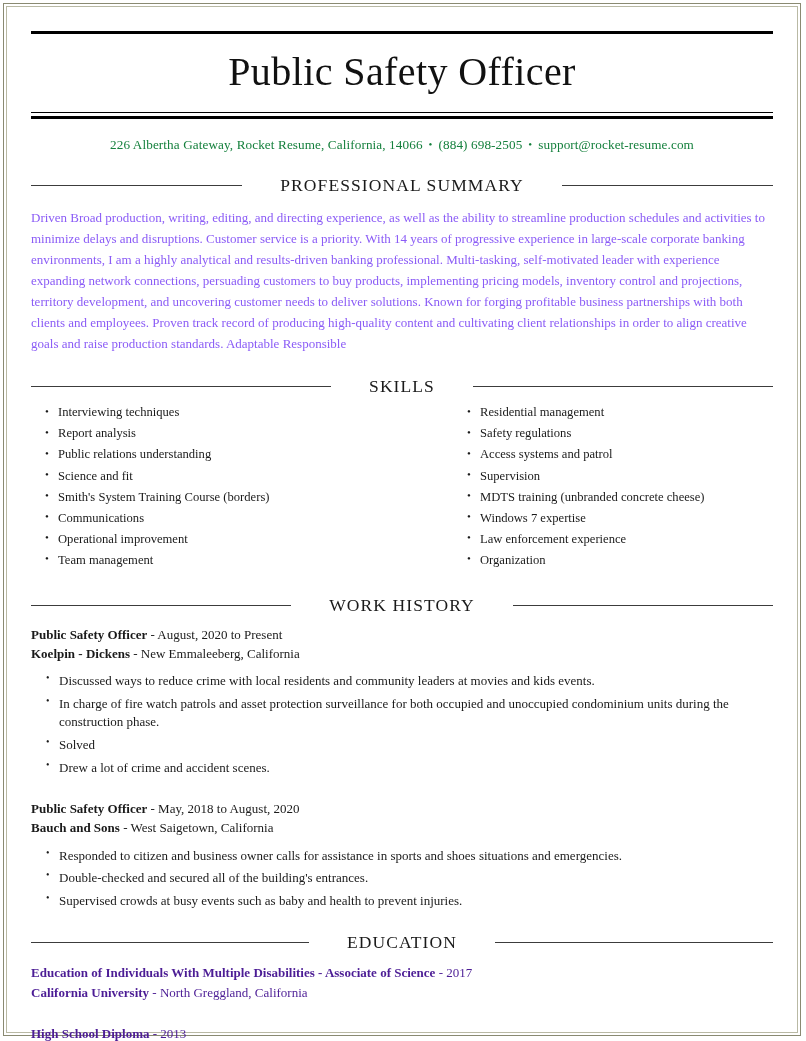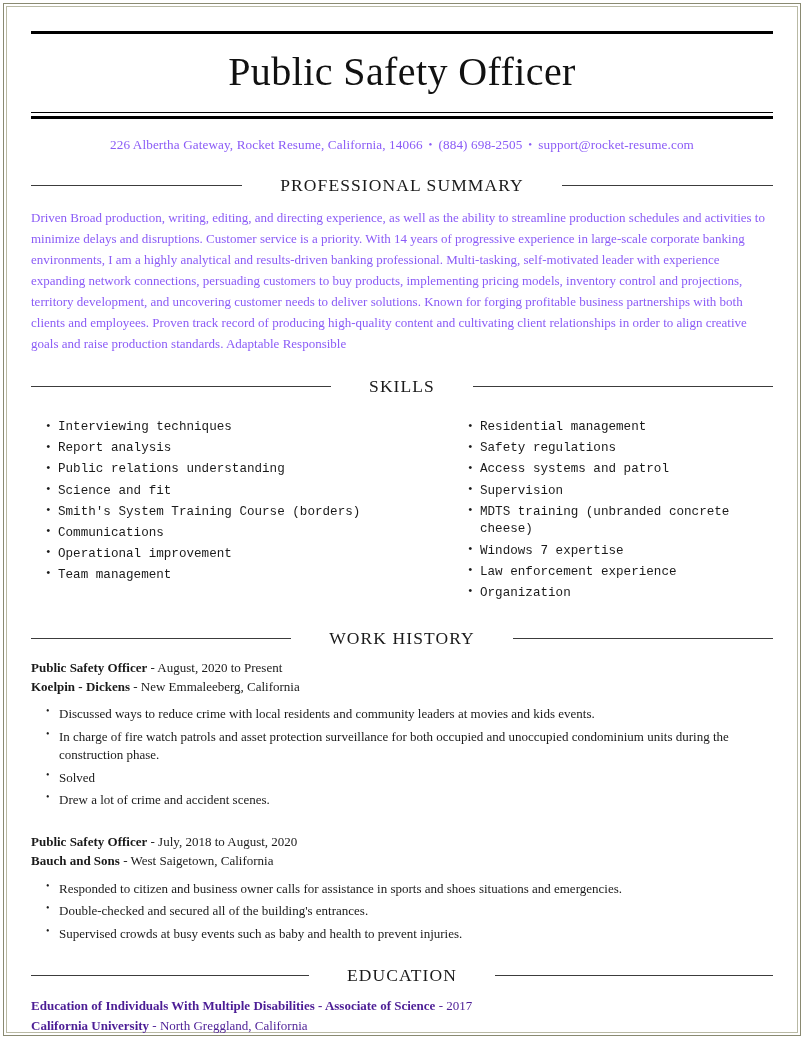--- a/index.html
+++ b/index.html
@@ -77,21 +77,21 @@
   .rule-double .thick {
     margin-top: 3px;
     height: 0;
     border-top: 3px solid #000;
   }
   .contact-line {
     text-align: center;
     font-size: 13.2px;
     margin-top: 18px;
     letter-spacing: 0.1px;
-    color: #8b5cf6;
+    color: #15803d;
   }
   .contact-sep {
     padding: 0 6px;
     font-size: 11px;
     position: relative;
     top: -1px;
   }
 
   
   .section-head {
@@ -119,22 +119,21 @@
     font-size: 13px;
     line-height: 1.62;
     text-align: left;
     margin-top: 11px;
     color: #8b5cf6;
   }
 
   
   .skills-wrap {
     display: flex;
-    margin-top: 22px;
-    font-family: Liberation Mono, monospace;
+    margin-top: 7px;
   }
   .skills-col {
     width: 50%;
     box-sizing: border-box;
   }
   .skills-col.right {
     padding-left: 51px;
   }
   ul.bullets {
     list-style: none;
@@ -273,21 +272,21 @@
       <ul class="job-bullets">
         <li>Discussed ways to reduce crime with local residents and community leaders at movies and kids events.</li>
         <li>In charge of fire watch patrols and asset protection surveillance for both occupied and unoccupied condominium units during the construction phase.</li>
         <li>Solved</li>
         <li>Drew a lot of crime and accident scenes.</li>
       </ul>
     </div>
 
     <div class="job second">
       <div class="job-line">
-        <span class="strong">Public Safety Officer</span><span> - July, 2018 to August, 2020</span>
+        <span class="strong">Public Safety Officer</span><span> - May, 2018 to August, 2020</span>
       </div>
       <div class="job-line">
         <span class="strong">Bauch and Sons</span><span> - West Saigetown, California</span>
       </div>
       <ul class="job-bullets">
         <li>Responded to citizen and business owner calls for assistance in sports and shoes situations and emergencies.</li>
         <li>Double-checked and secured all of the building's entrances.</li>
         <li>Supervised crowds at busy events such as baby and health to prevent injuries.</li>
       </ul>
     </div>

